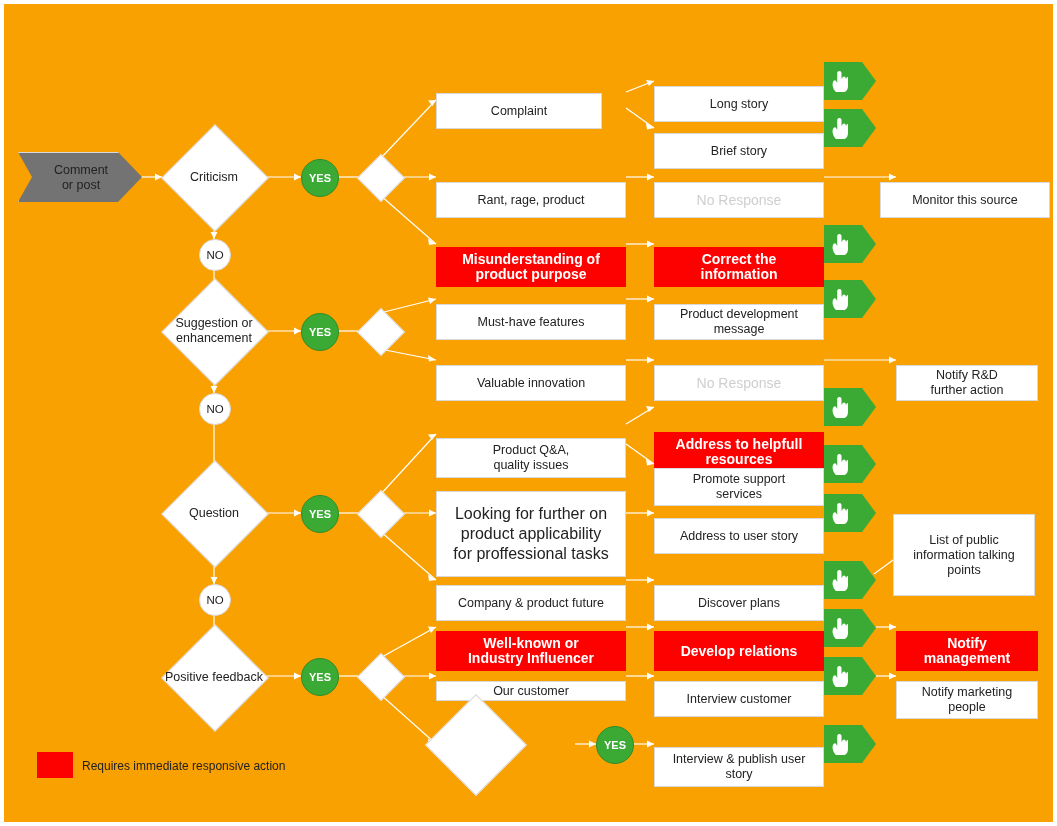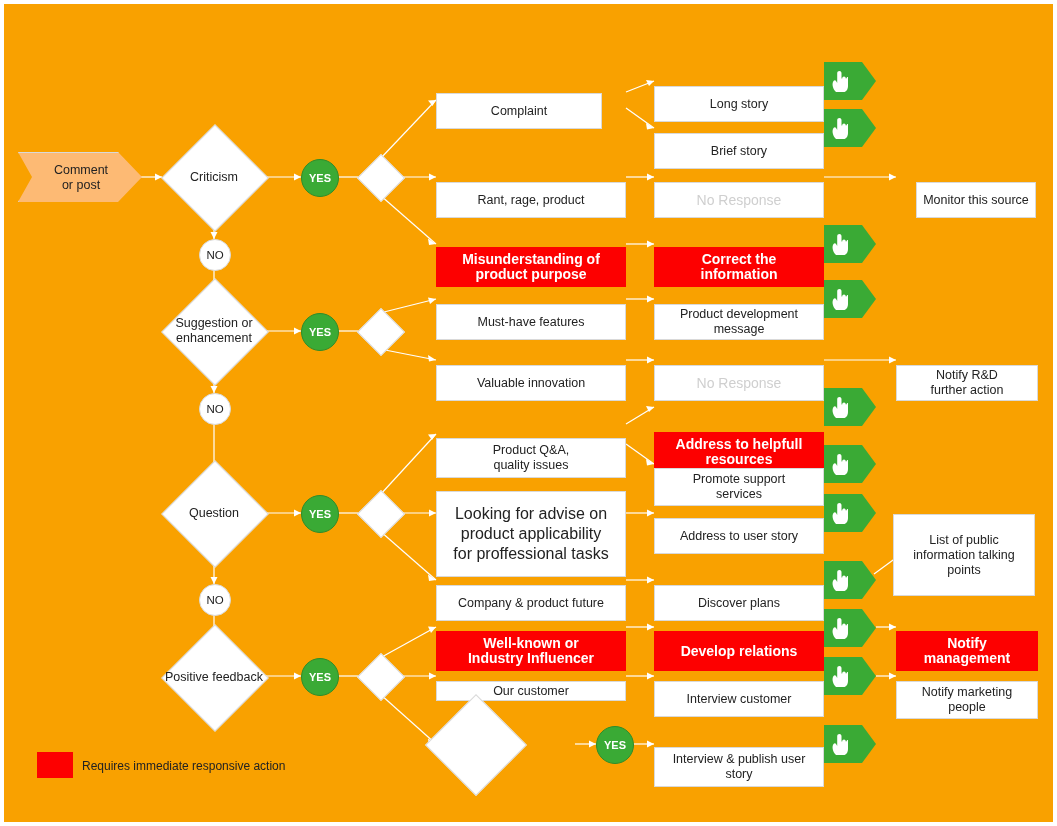--- a/index.html
+++ b/index.html
@@ -51,21 +51,21 @@
   .hand{
     position:absolute;height:38px;width:52px;
     background:#3aaa35;
     clip-path:polygon(0 0, 38px 0, 52px 19px, 38px 38px, 0 38px);
     display:flex;align-items:center;justify-content:flex-start;
     color:#ffffff;
   }
   .hand svg{margin-left:6px;}
   
   .startshape{
-    position:absolute;background:#fdba74;border:1px solid #d9d9d9;
+    position:absolute;background:#737373;border:1px solid #d9d9d9;
     clip-path:polygon(0 0, 100px 0, 124px 25px, 100px 50px, 0 50px, 14px 25px);
     display:flex;align-items:center;justify-content:center;
     font-size:12.5px;line-height:15px;color:#222;text-align:center;
   }
   
   .legend-swatch{position:absolute;background:#fd0000;}
   .legend-text{position:absolute;font-size:12px;color:#222;}
   svg.lines{position:absolute;left:0;top:0;width:1049px;height:818px;pointer-events:none;}
   svg.lines line, svg.lines path{stroke:#ffffff;stroke-width:1.2;fill:none;}
 </style>
@@ -234,21 +234,21 @@
   </div>
   <div class="hand" style="left:820px;top:105px;">
     <svg width="20" height="24" viewBox="0 0 20 24">
       <path d="M6 23 C2 19 2 14 3.5 12 C4.3 11 5.6 11 6.2 12.2 L7.2 14 L7.2 4.2 C7.2 2.9 8.2 2 9.4 2 C10.6 2 11.5 2.9 11.5 4.2 L11.5 9.5 L12.2 9.5 C12.2 8.4 13 7.6 14 7.6 C15 7.6 15.8 8.4 15.8 9.5 L16.4 9.5 C16.4 8.6 17.1 7.9 18 7.9 L18 17 C18 20.4 16.2 23 13.8 23 Z" fill="#ffffff"></path>
     </svg>
   </div>
 
   <div class="node box grey" style="left:650px;top:155px;width:170px;height:36px;">
     <span style="white-space:pre-line;">No Response</span>
   </div>
-  <div class="node box" style="left:912px;top:155px;width:120px;height:36px;">
+  <div class="node box" style="left:876px;top:155px;width:170px;height:36px;">
     <span style="white-space:pre-line;">Monitor this source</span>
   </div>
 
   <div class="node box red" style="left:650px;top:220px;width:170px;height:40px;">
     <span style="white-space:pre-line;">Correct the
 information</span>
   </div>
   <div class="hand" style="left:820px;top:221px;">
     <svg width="20" height="24" viewBox="0 0 20 24">
       <path d="M6 23 C2 19 2 14 3.5 12 C4.3 11 5.6 11 6.2 12.2 L7.2 14 L7.2 4.2 C7.2 2.9 8.2 2 9.4 2 C10.6 2 11.5 2.9 11.5 4.2 L11.5 9.5 L12.2 9.5 C12.2 8.4 13 7.6 14 7.6 C15 7.6 15.8 8.4 15.8 9.5 L16.4 9.5 C16.4 8.6 17.1 7.9 18 7.9 L18 17 C18 20.4 16.2 23 13.8 23 Z" fill="#ffffff"></path>
@@ -299,21 +299,21 @@
   <div class="diamond" style="left:360px;top:493px;width:32px;height:32px;"></div>
   <div class="no" style="left:195px;top:580px;width:30px;height:30px;">
     <span>NO</span>
   </div>
 
   <div class="node box" style="left:432px;top:411px;width:190px;height:40px;">
     <span style="white-space:pre-line;">Product Q&amp;A,
 quality issues</span>
   </div>
   <div class="node box big" style="left:432px;top:464px;width:190px;height:86px;">
-    <span style="white-space:pre-line;">Looking for advise on
+    <span style="white-space:pre-line;">Looking for further on
 product applicability
 for proffessional tasks</span>
   </div>
   <div class="node box" style="left:432px;top:558px;width:190px;height:36px;">
     <span style="white-space:pre-line;">Company &amp; product future</span>
   </div>
 
   <div class="node box red" style="left:650px;top:405px;width:170px;height:40px;">
     <span style="white-space:pre-line;">Address to helpfull
 resources</span>

